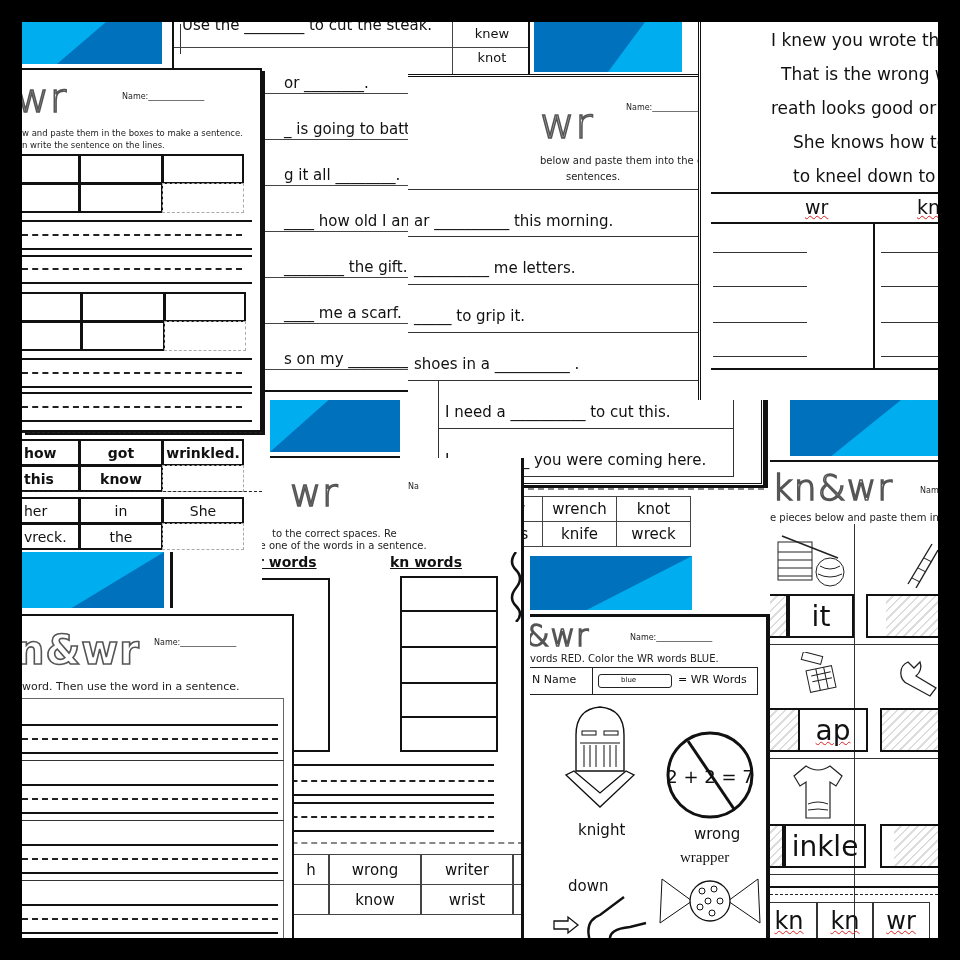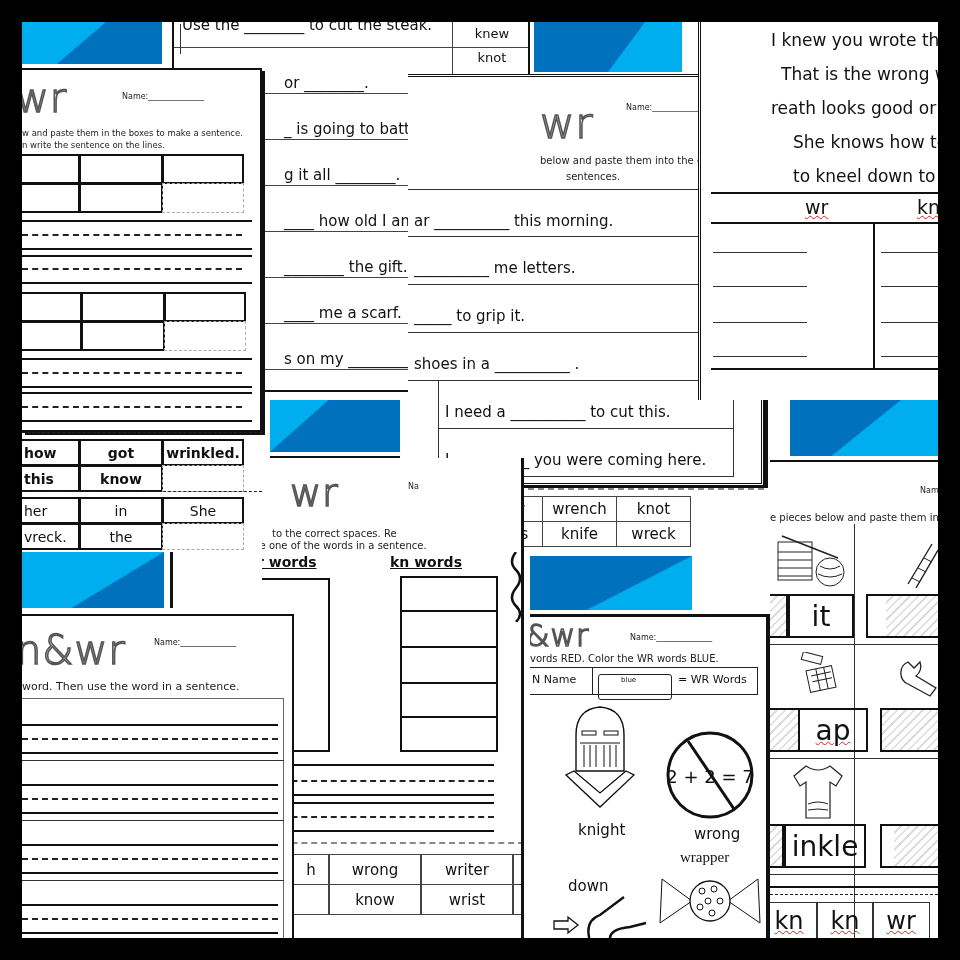--- a/index.html
+++ b/index.html
@@ -213,20 +213,21 @@
     <div class="thin" style="left:180px;top:334px;width:60px;"></div>
     <div class="solid" style="left:10px;top:346px;width:230px;"></div>
   </div>
 
   <div class="banner" style="left:768px;top:378px;width:148px;height:56px;">
     <div class="dark"></div>
     <div class="light" style="clip-path:polygon(75% 0,100% 0,100% 100%,28% 100%);"></div>
   </div>
 
   <div class="page" style="left:748px;top:438px;width:168px;height:478px;border-top:2px solid #111;">
+    <div class="txt outline-title" style="left:2px;top:8px;font-size:36px;">kn&amp;wr</div>
     <div class="txt name-line" style="left:150px;top:24px;">Name</div>
     <div class="txt small" style="left:0;top:50px;font-size:10px;">e pieces below and paste them int</div>
 
     <svg class="abs" style="left:6px;top:70px;" width="72" height="56" viewBox="0 0 72 56">
       <rect x="2" y="10" width="34" height="38" fill="none" stroke="#222" stroke-width="1"></rect>
       <line x1="2" y1="20" x2="36" y2="20" stroke="#222"></line>
         <line x1="2" y1="28" x2="36" y2="28" stroke="#222"></line>
       <line x1="2" y1="36" x2="36" y2="36" stroke="#222"></line>
         <line x1="2" y1="44" x2="36" y2="44" stroke="#222"></line>
       <line x1="6" y1="4" x2="62" y2="26" stroke="#222" stroke-width="1.5"></line>
@@ -325,21 +326,21 @@
     <path d="M8 0 Q0 10 8 18 Q16 26 8 36 Q0 46 8 54 Q16 62 8 70" stroke="#111" fill="none" stroke-width="2.5"></path>
   </svg>
 
   <div class="banner" style="left:0;top:530px;width:142px;height:56px;">
     <div class="light"></div>
     <div class="dark" style="clip-path:polygon(100% 0,100% 100%,35% 100%);"></div>
   </div>
   <div class="abs" style="left:148px;top:530px;height:56px;border-left:3px solid #111;"></div>
 
   <div class="page" style="left:0;top:592px;width:272px;height:324px;border:2px solid #111;border-left:none;border-bottom:none;">
-    <div class="txt outline-title" style="left:-6px;top:14px;font-size:40px;">n&amp;wr</div>
+    <div class="txt outline-title" style="left:-6px;top:14px;font-size:40px;font-weight:bold;">n&amp;wr</div>
     <div class="txt name-line" style="left:132px;top:22px;">Name:______________</div>
     <div class="txt small" style="left:0;top:64px;font-size:11px;">word. Then use the word in a sentence.</div>
     <div class="abs" style="left:0;top:82px;width:262px;height:242px;border:1px solid #666;border-left:none;"></div>
     <div id="write-lines">
         <div class="solid" style="left:0;top:108px;width:256px;"></div>
         <div class="dash" style="left:0;top:122px;width:256px;"></div>
         <div class="solid" style="left:0;top:136px;width:256px;"></div>
         <div class="thin" style="left:0;top:144px;width:262px;"></div>
         <div class="solid" style="left:0;top:168px;width:256px;"></div>
         <div class="dash" style="left:0;top:182px;width:256px;"></div>
@@ -359,21 +360,21 @@
     <div class="dark"></div>
     <div class="light" style="clip-path:polygon(100% 0,100% 100%,35% 100%);"></div>
   </div>
   <div class="page" style="left:508px;top:592px;width:240px;height:324px;border-top:3px solid #111;border-right:4px solid #111;">
     <div class="txt outline-title" style="left:-4px;top:4px;font-size:30px;">&amp;wr</div>
     <div class="txt name-line" style="left:100px;top:16px;">Name:______________</div>
     <div class="txt small" style="left:0;top:36px;font-size:10px;">vords RED.  Color the WR words BLUE.</div>
     <div class="abs" style="left:0;top:50px;width:228px;height:28px;border:1px solid #222;border-left:none;"></div>
     <div class="txt" style="left:2px;top:56px;font-size:11px;">N Name</div>
     <div class="abs" style="left:62px;top:50px;height:28px;border-left:1px solid #222;"></div>
-    <div class="abs" style="left:68px;top:57px;width:74px;height:26px;border:1px solid #222;border-radius:3px;">
+    <div class="abs" style="left:68px;top:57px;width:74px;height:14px;border:1px solid #222;border-radius:3px;">
       <div class="txt" style="left:22px;top:1px;font-size:7px;">blue</div>
     </div>
     <div class="txt" style="left:148px;top:56px;font-size:11px;">= WR Words</div>
 
     <svg class="abs" style="left:30px;top:88px;" width="80" height="110" viewBox="0 0 80 110">
       <path d="M16 66 L16 30 Q16 4 40 2 Q64 4 64 30 L64 66 Z" fill="none" stroke="#111" stroke-width="1.4"></path>
       <rect x="22" y="26" width="14" height="4" fill="none" stroke="#111"></rect>
         <rect x="44" y="26" width="14" height="4" fill="none" stroke="#111"></rect>
       <path d="M20 38 H60" stroke="#111"></path>
       <path d="M24 40 V62 M30 40 V62 M36 40 V62 M44 40 V62 M50 40 V62 M56 40 V62" stroke="#111"></path>

